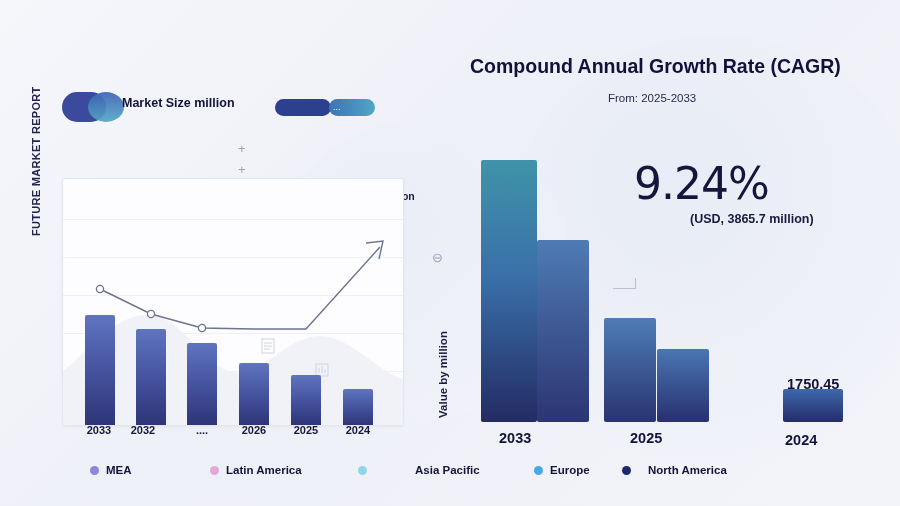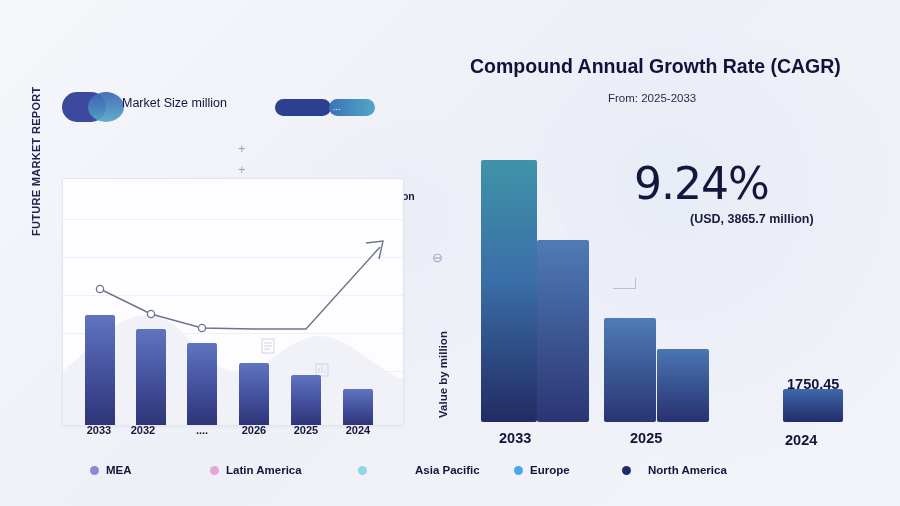--- a/index.html
+++ b/index.html
@@ -28,21 +28,21 @@
     font-size:19.5px;font-weight:bold;color:#12123a;letter-spacing:-.2px;
     white-space:nowrap;overflow:hidden;
   }
   #legend-chip{
     position:absolute;left:62px;top:92px;width:62px;height:30px;
   }
   #legend-chip .c1{position:absolute;left:0;top:0;width:44px;height:30px;border-radius:15px;background:#3b4a9c;}
   #legend-chip .c2{position:absolute;left:26px;top:0;width:36px;height:30px;border-radius:50%;
       background:linear-gradient(180deg,#3d63b5,#54a8c6);opacity:.92;}
   #legend-chip-label{
-    position:absolute;left:122px;top:96px;font-size:12.5px;font-weight:normal;color:#13133c;
+    position:absolute;left:122px;top:96px;font-size:12.5px;font-weight:bold;color:#13133c;
   }
   #legend-pills{position:absolute;left:275px;top:99px;width:100px;height:17px;}
   #legend-pills .p1{position:absolute;left:0;top:0;width:56px;height:17px;border-radius:9px;background:#2d3f8f;}
   #legend-pills .p2{position:absolute;left:54px;top:0;width:46px;height:17px;border-radius:9px;
       background:linear-gradient(90deg,#3a74b8,#52a6c6);}
   #legend-pills .dots{position:absolute;left:58px;top:4px;color:#fff;font-size:9px;line-height:9px;}
 
   .plusmark{position:absolute;color:#9aa2c0;font-size:13px;line-height:13px;}
   #plus1{left:238px;top:142px;}
   #plus2{left:238px;top:163px;}
@@ -213,21 +213,21 @@
       <span class="bl-text">MEA</span>
     </div>
     <div class="bl-item" style="left:148px;">
       <span class="bl-dot" style="background:#e2a9d7"></span>
       <span class="bl-text">Latin America</span>
     </div>
     <div class="bl-item" style="left:296px;gap:48px;">
       <span class="bl-dot" style="background:#8fd6ec"></span>
       <span class="bl-text">Asia Pacific</span>
     </div>
-    <div class="bl-item" style="left:452px;text-align:center;">
+    <div class="bl-item" style="left:472px;text-align:center;">
       <span class="bl-dot" style="background:#4aa8e8"></span>
       <span class="bl-text">Europe</span>
     </div>
     <div class="bl-item" style="left:560px;gap:17px;">
       <span class="bl-dot" style="background:#1d2a6b"></span>
       <span class="bl-text">North America</span>
     </div>
   </div>
 
 </div>

